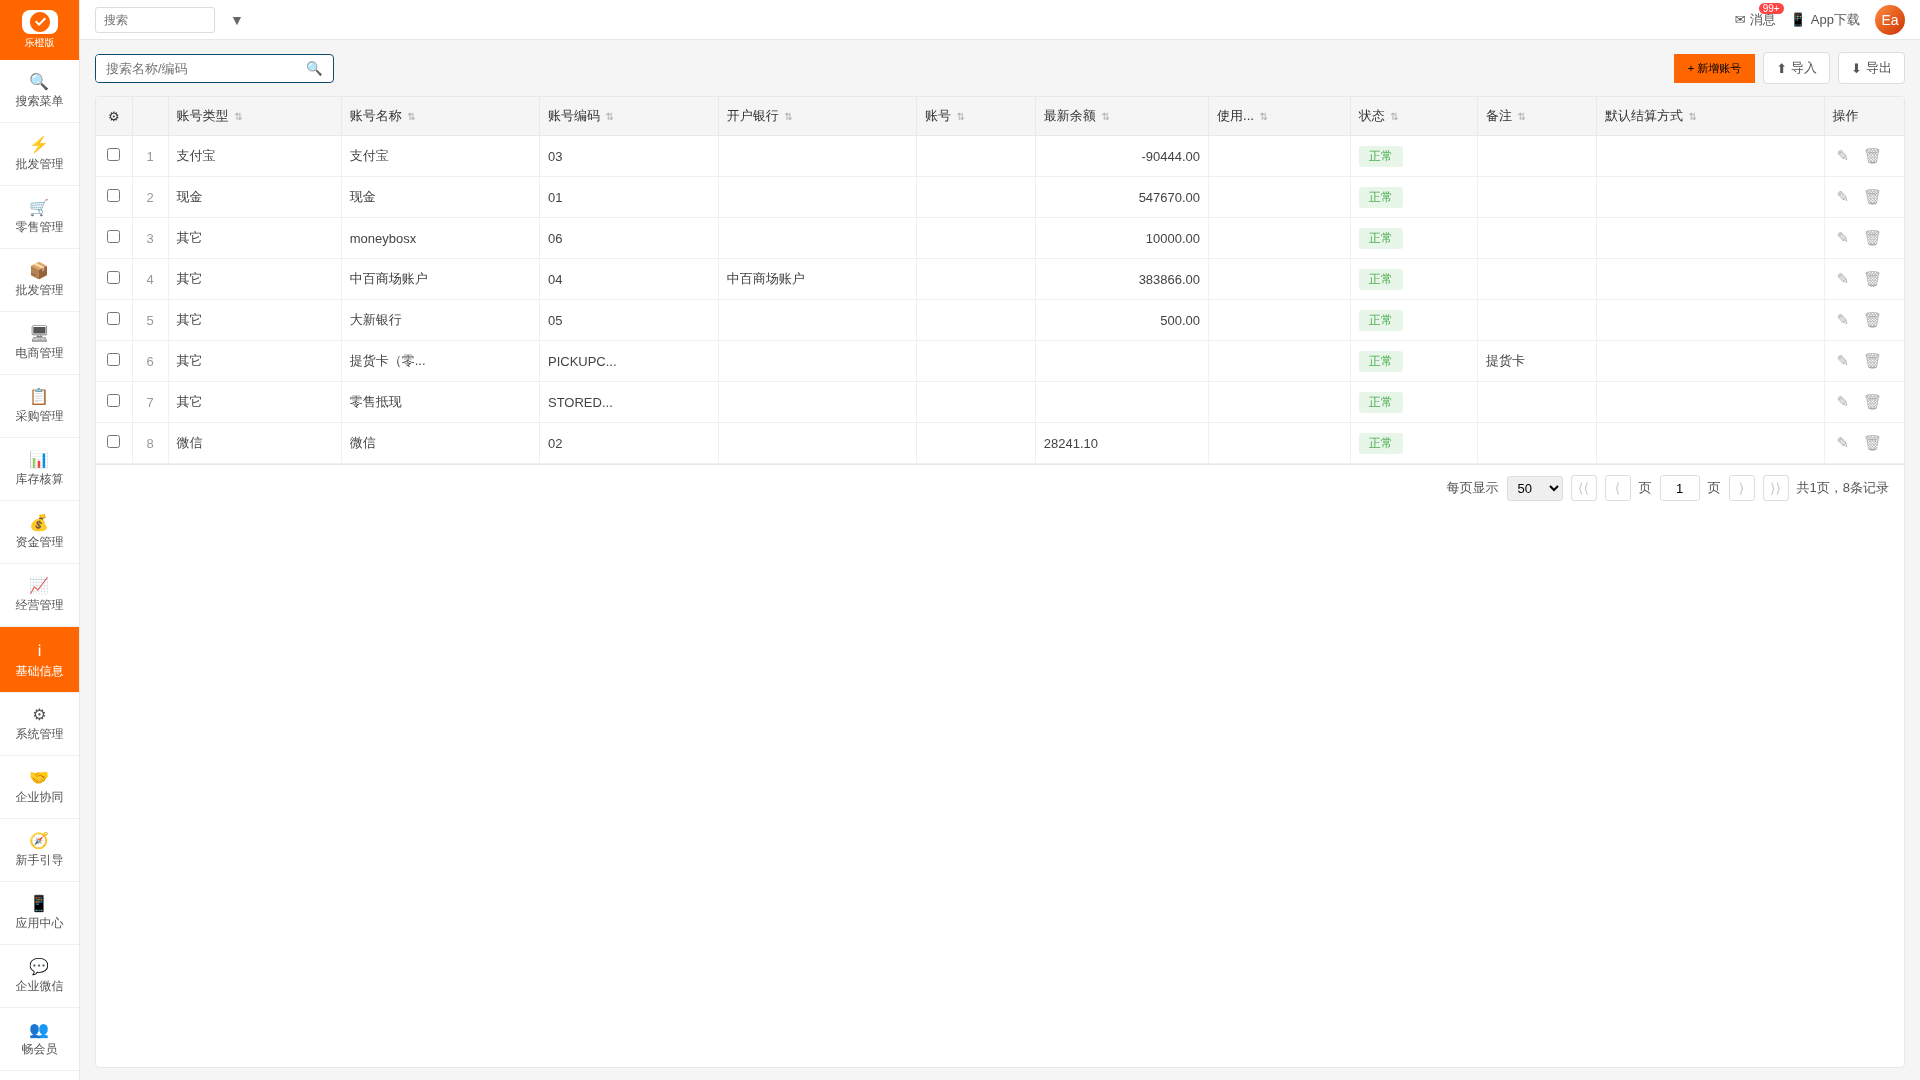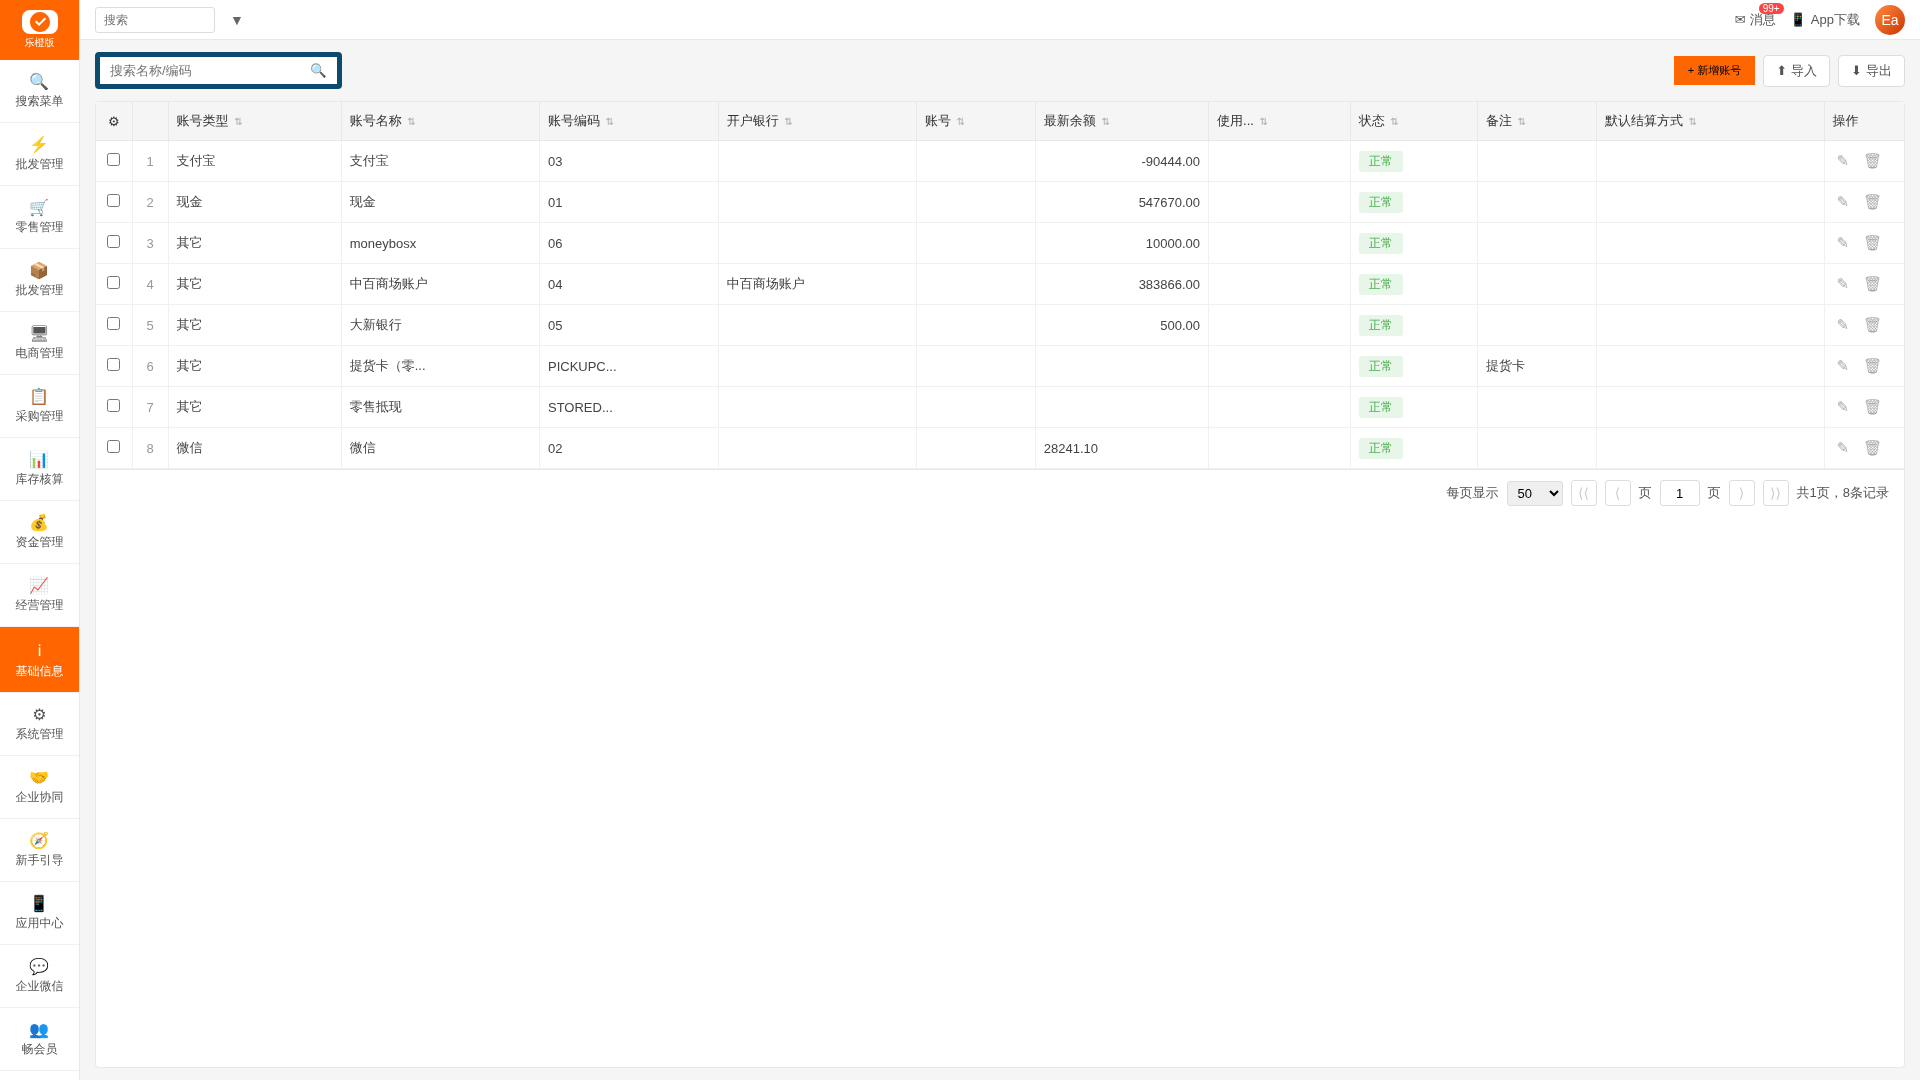--- a/index.html
+++ b/index.html
@@ -156,21 +156,21 @@
     
     .toolbar {
       display: flex;
       align-items: center;
       justify-content: space-between;
       margin-bottom: 12px;
     }
     .search-box {
       display: flex;
       align-items: center;
-      border: 5px solid #0c4a6e;
+      border: 1px solid #0c4a6e;
       border-radius: 4px;
       overflow: hidden;
       background: #fff;
     }
     .search-input {
       border: none;
       outline: none;
       padding: 6px 10px;
       width: 200px;
       font-size: 13px;

